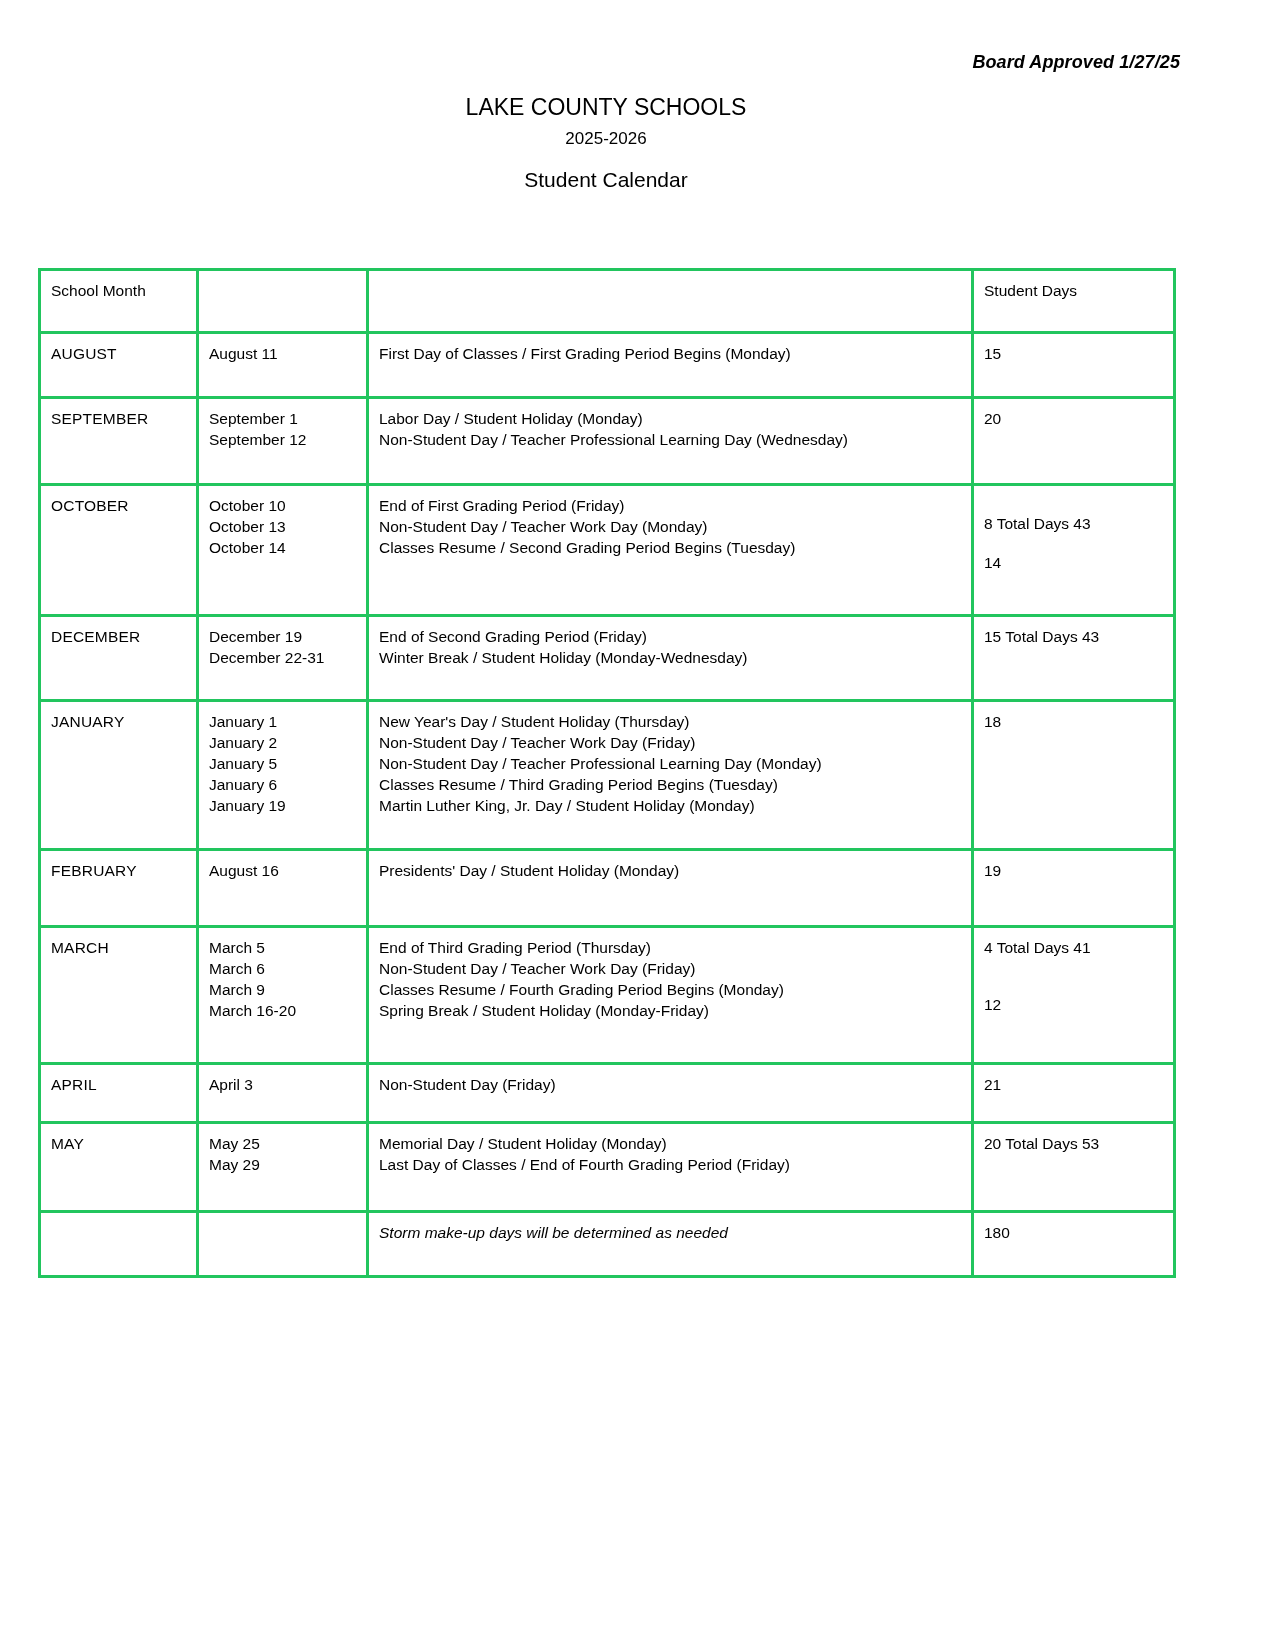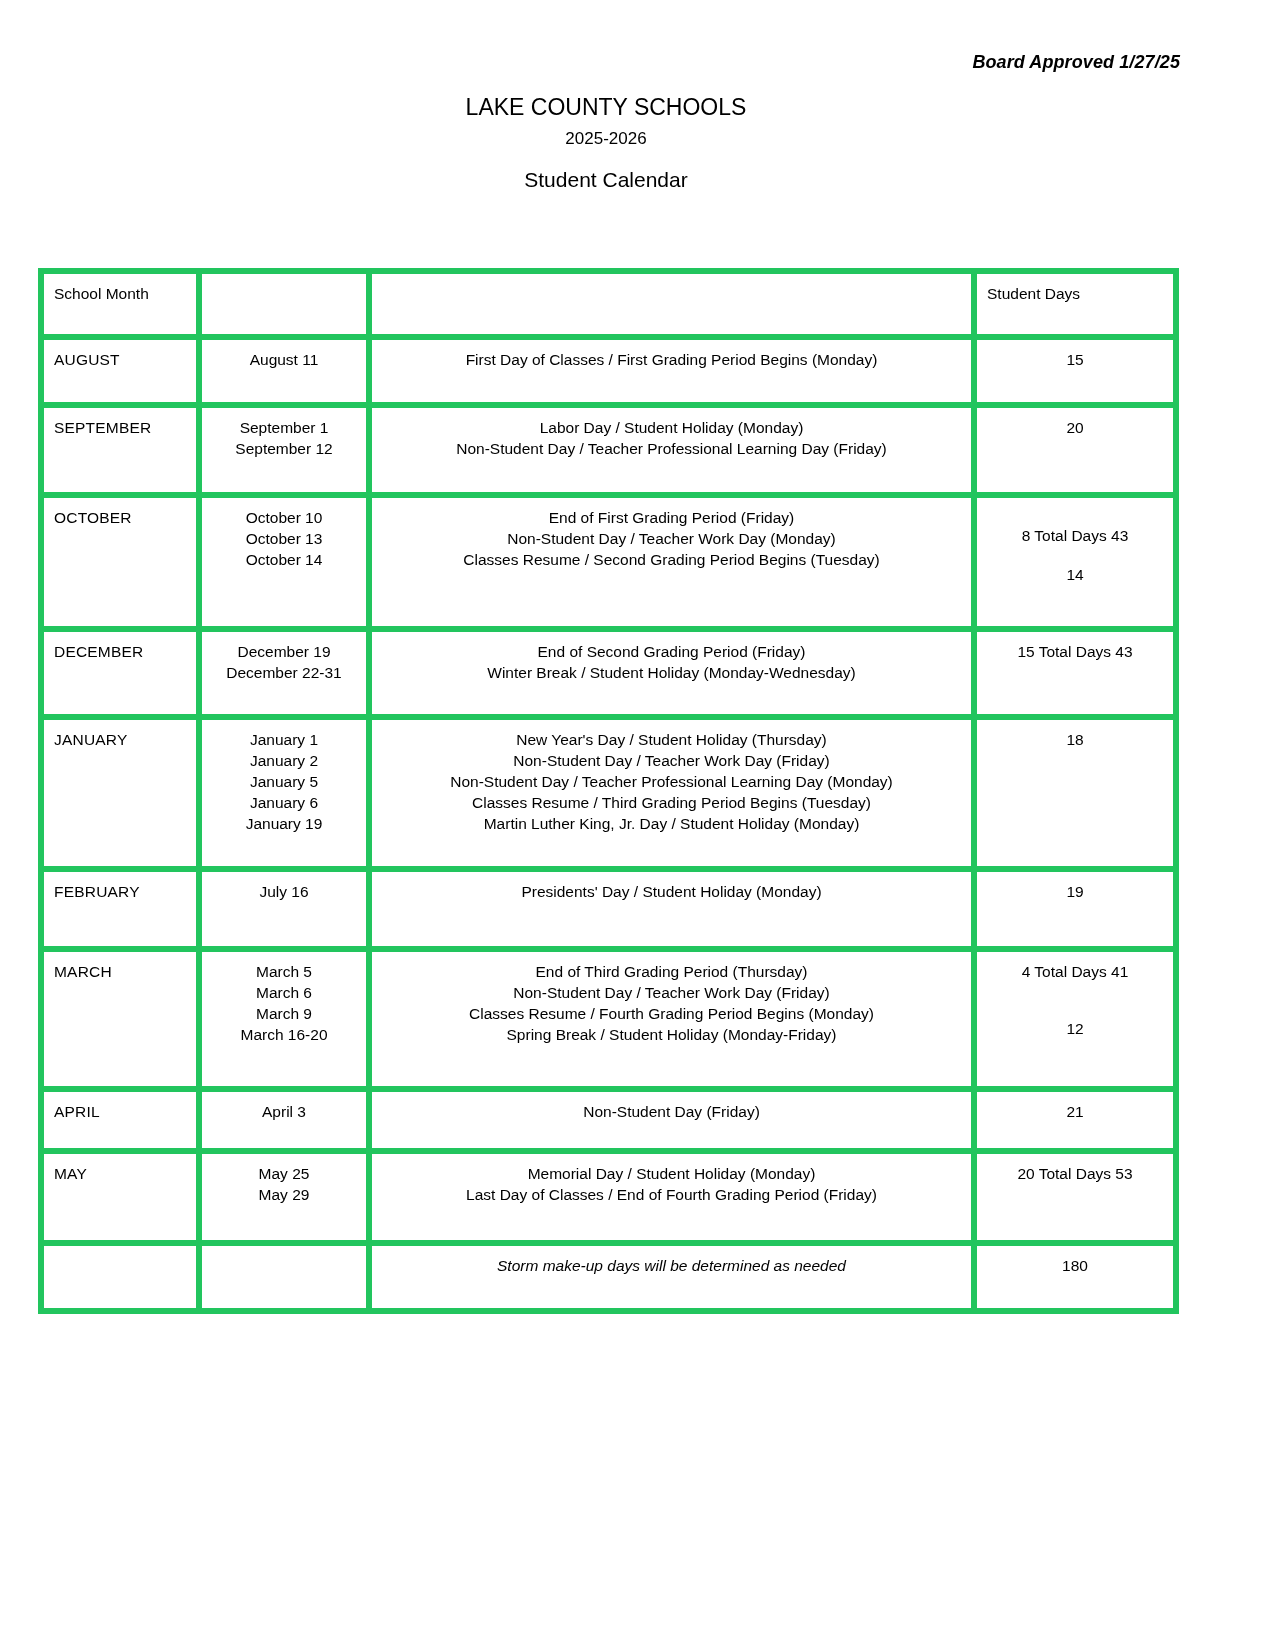--- a/index.html
+++ b/index.html
@@ -70,21 +70,21 @@
     left: 38px;
     width: 1135px;
   }
   table.calendar {
     border-collapse: collapse;
     width: 1135px;
     table-layout: fixed;
   }
   table.calendar td,
   table.calendar th {
-    border: 6px solid #22c55e;
+    border: 3px solid #22c55e;
     vertical-align: top;
     padding: 9px 10px 15px 10px;
     font-size: 15.5px;
     line-height: 1.36;
     text-align: left;
     font-weight: normal;
   }
   col.c-month  { width: 158px; }
   col.c-date   { width: 170px; }
   col.c-event  { width: 605px; }
@@ -99,21 +99,21 @@
   tr.hdr-row td, tr.hdr-row th { height: 36px; }
 
   td.month-cell {
     font-weight: bold;
     font-size: 15.5px;
     letter-spacing: 0.2px;
   }
   td.date-cell, td.event-cell, td.days-cell {
     font-weight: normal;
   }
-  .line { display: block; white-space: nowrap; text-align: center; }
+  .line { display: block; white-space: nowrap; }
   .spacer-line { display: block; height: 18px; }
 
   td.note-cell {
     font-style: italic;
   }
 
   
   tr.r-aug td    { height: 38px; }
   tr.r-sep td    { height: 60px; }
   tr.r-oct td    { height: 104px; }
@@ -169,21 +169,21 @@
             </td>
           </tr>
           <tr class="r-sep">
             <td class="month-cell">SEPTEMBER</td>
             <td class="date-cell">
               <span class="line">September 1</span>
               <span class="line">September 12</span>
             </td>
             <td class="event-cell">
               <span class="line">Labor Day / Student Holiday (Monday)</span>
-              <span class="line">Non-Student Day / Teacher Professional Learning Day (Friday)</span>
+              <span class="line">Non-Student Day / Teacher Professional Learning Day (Wednesday)</span>
             </td>
             <td class="days-cell">
               <span class="line">20</span>
             </td>
           </tr>
           <tr class="r-oct">
             <td class="month-cell">OCTOBER</td>
             <td class="date-cell">
               <span class="line">October 10</span>
               <span class="line">October 13</span>
@@ -231,21 +231,21 @@
               <span class="line">Classes Resume / Third Grading Period Begins (Tuesday)</span>
               <span class="line">Martin Luther King, Jr. Day / Student Holiday (Monday)</span>
             </td>
             <td class="days-cell">
               <span class="line">18</span>
             </td>
           </tr>
           <tr class="r-feb">
             <td class="month-cell">FEBRUARY</td>
             <td class="date-cell">
-              <span class="line">July 16</span>
+              <span class="line">August 16</span>
             </td>
             <td class="event-cell">
               <span class="line">Presidents' Day / Student Holiday (Monday)</span>
             </td>
             <td class="days-cell">
               <span class="line">19</span>
             </td>
           </tr>
           <tr class="r-mar">
             <td class="month-cell">MARCH</td>

